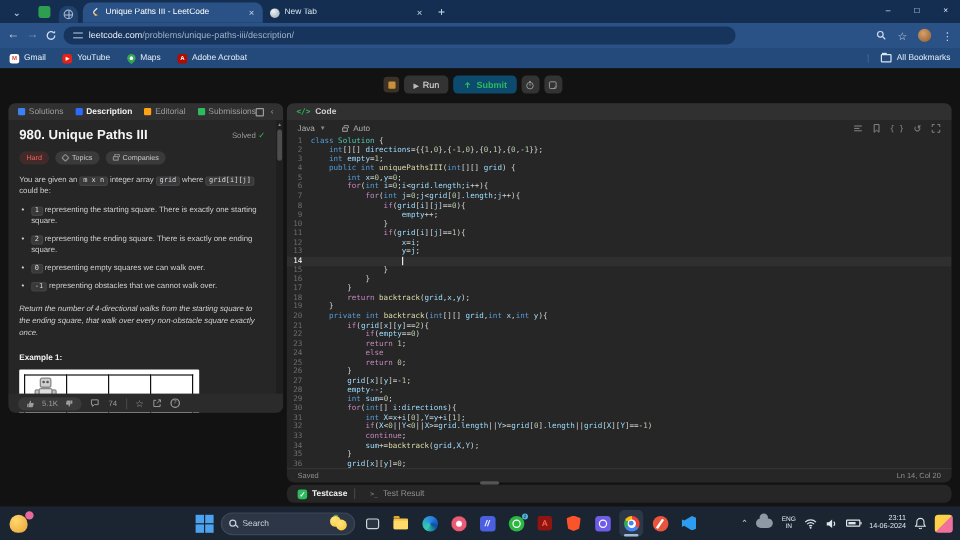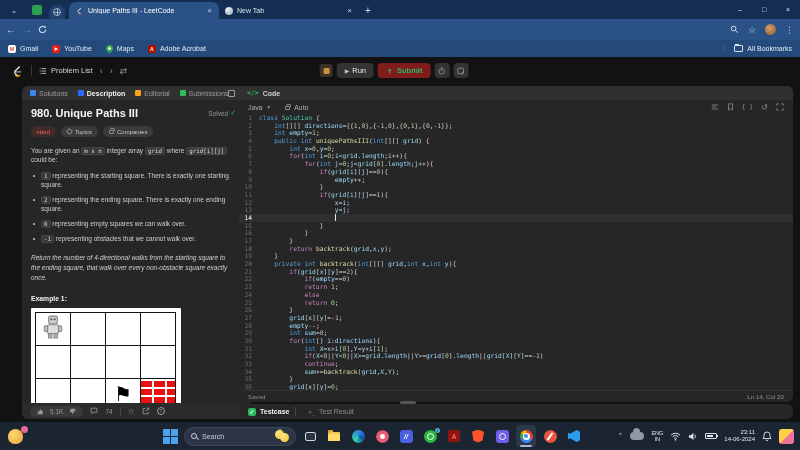--- a/index.html
+++ b/index.html
@@ -53,35 +53,35 @@
 
   
   #lc{position:absolute;top:57px;left:0;right:0;bottom:0;background:#121212;}
   #lc-toolbar{position:absolute;top:0;left:0;right:0;height:27px;display:flex;align-items:center;padding:0 10px;color:#bdbdbd;}
   .lc-left{display:flex;align-items:center;gap:7px;}
   .vdiv{width:1px;height:11px;background:#3a3a3a;}
   .plist{display:flex;align-items:center;gap:4px;font-size:7.5px;color:#d4d4d4;}
   .chev{font-size:9px;color:#9a9a9a;}
   .lc-center{position:absolute;left:50%;transform:translateX(-54%);display:flex;align-items:center;gap:4px;}
   .lc-btn{height:15px;border-radius:4px;background:#333;display:flex;align-items:center;gap:3px;padding:0 8px;font-size:7.5px;color:#e8e8e8;}
-  .lc-btn.submit{color:#2cbb5d;background:#7f1d1d;font-weight:bold;}
+  .lc-btn.submit{color:#2cbb5d;background:#0c4a6e;font-weight:bold;}
   .sq-btn{width:15px;height:15px;border-radius:4px;background:#333;display:flex;align-items:center;justify-content:center;}
   .debug-chip{width:13px;height:13px;border-radius:3px;background:#3a3226;display:flex;align-items:center;justify-content:center;}
   .debug-chip i{width:6px;height:6px;background:#c98f3b;border-radius:1px;display:block;}
   .lc-right{margin-left:auto;display:flex;align-items:center;gap:10px;}
   .flame{display:flex;align-items:center;gap:2px;font-size:7px;color:#9a9a9a;}
   .tear{width:7px;height:7px;border:1px solid #8a8a8a;border-radius:50% 50% 50% 0;transform:rotate(-45deg);}
   .avatar-lc{width:13px;height:13px;border-radius:50%;background:radial-gradient(circle at 40% 35%,#caa27a,#6e4a28);}
   .premium-btn{height:15px;border-radius:4px;background:#4d3a10;color:#ffb22e;font-size:7.5px;font-weight:bold;display:flex;align-items:center;padding:0 9px;}
 
   .panel{position:absolute;background:#262626;border-radius:6px;overflow:hidden;}
   .panel-header{height:14px;background:#303030;display:flex;align-items:center;padding:0 8px;font-size:7px;color:#b0b0b0;}
 
   
-  #desc-panel{left:22px;top:29px;width:229px;height:333px;}
+  #desc-panel{left:7px;top:29px;width:229px;height:258px;}
   #desc-tabs{display:flex;align-items:center;gap:5px;flex:1;min-width:0;}
   .dtab{display:flex;align-items:center;gap:3px;white-space:nowrap;color:#9d9d9d;}
   .dtab.active{color:#f0f0f0;font-weight:bold;}
   .dtab-ic{width:6px;height:6px;border-radius:1px;}
   .hdr-right{display:flex;align-items:center;gap:6px;color:#9d9d9d;margin-left:auto;}
   .expand-ic{width:7px;height:7px;border:1px solid #9d9d9d;border-radius:1px;}
   #desc-content{position:absolute;top:14px;left:0;right:6px;height:303px;overflow:hidden;padding:7px 9px 0 9px;color:#cfcfcf;}
   #desc-scrollbar{position:absolute;top:14px;right:0;width:6px;bottom:16px;background:#1f1f1f;}
   #desc-scroll-thumb{position:absolute;top:8px;left:1px;width:4px;height:26px;border-radius:2px;background:#4d4d4d;}
   #desc-scroll-up{position:absolute;top:0;left:0;width:6px;height:7px;color:#8a8a8a;font-size:4px;text-align:center;line-height:7px;}
@@ -229,20 +229,24 @@
       </div>
     </div>
 
     <div id="chrome-toolbar">
       <span class="nav-ic">←</span>
       <span class="nav-ic dim">→</span>
       <svg width="9" height="9" viewBox="0 0 10 10">
           <path d="M8.5 5a3.5 3.5 0 1 1-1-2.4" fill="none" stroke="#cfdcec" stroke-width="1.2"></path>
           <path d="M8.8 0.8v2.2H6.6z" fill="#cfdcec"></path>
         </svg>
+      <div id="omnibox">
+        <div class="tune-icon"></div>
+        <div class="url"><span>leetcode.com</span><span class="path">/problems/unique-paths-iii/description/</span></div>
+      </div>
       <div class="right-icons">
         <svg width="9" height="9" viewBox="0 0 10 10">
             <circle cx="4" cy="4" r="2.6" fill="none" stroke="#cfdcec" stroke-width="1.1"></circle>
             <path d="M6 6l2.6 2.6" stroke="#cfdcec" stroke-width="1.1"></path>
           </svg>
         <span class="star-ic">☆</span>
         <div class="avatar-sm"></div>
         <span class="dots">⋮</span>
       </div>
     </div>
@@ -268,38 +272,20 @@
         </div>
       <div id="all-bookmarks">
         <div class="folder-ic"></div>
         <span>All Bookmarks</span>
       </div>
     </div>
   </div>
 
   <div id="lc">
     <div id="lc-toolbar">
-      <div class="lc-left">
-        <svg width="14" height="14" viewBox="0 0 24 24">
-          <path d="M16 5l-6.5 6.2c-1.8 1.8-1.8 4 0 5.8l4 3.6" stroke="#eaeaea" stroke-width="2.2" fill="none" stroke-linecap="round"></path>
-          <path d="M16.5 19.5c-2.6 1.6-5.5 1.2-7.3-.7" stroke="#ffa116" stroke-width="2.2" fill="none" stroke-linecap="round"></path>
-          <line x1="10.5" y1="13.5" x2="18.5" y2="13.5" stroke="#9a9a9a" stroke-width="2.2" stroke-linecap="round"></line>
-        </svg>
-        <div class="vdiv"></div>
-        <div class="plist">
-          <svg width="8" height="8" viewBox="0 0 10 10">
-              <path d="M3 2h6M3 5h6M3 8h6" stroke="#d4d4d4" stroke-width="1"></path>
-              <path d="M1 2h.8M1 5h.8M1 8h.8" stroke="#d4d4d4" stroke-width="1.2"></path>
-            </svg>
-          <span>Problem List</span>
-        </div>
-        <span class="chev">‹</span>
-        <span class="chev">›</span>
-        <span class="chev">⇄</span>
-      </div>
       <div class="lc-center">
         <div class="debug-chip">
             <i></i>
           </div>
         <div class="lc-btn">
             <span style="font-size:6px;color:#bdbdbd">▶</span>
             <span>Run</span>
           </div>
         <div class="lc-btn submit">
           <svg width="8" height="8" viewBox="0 0 10 10">

